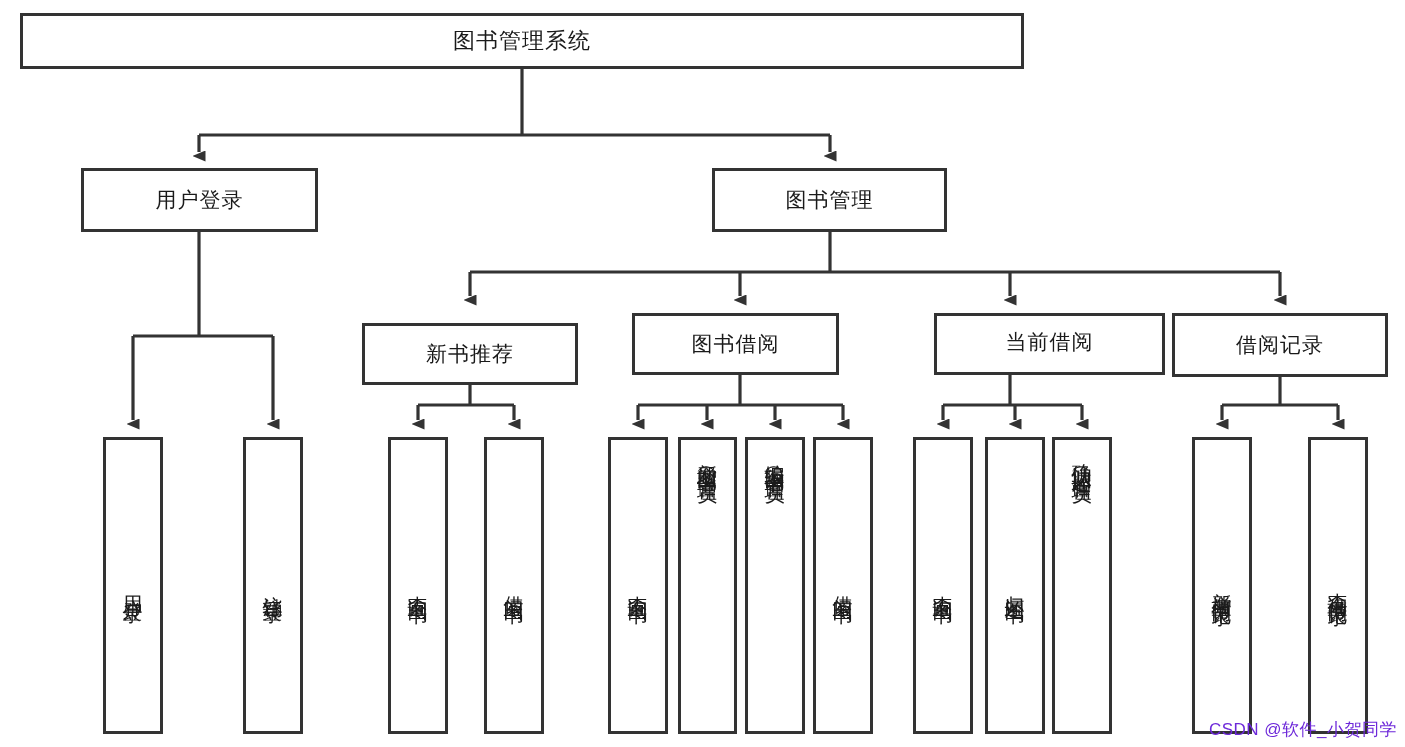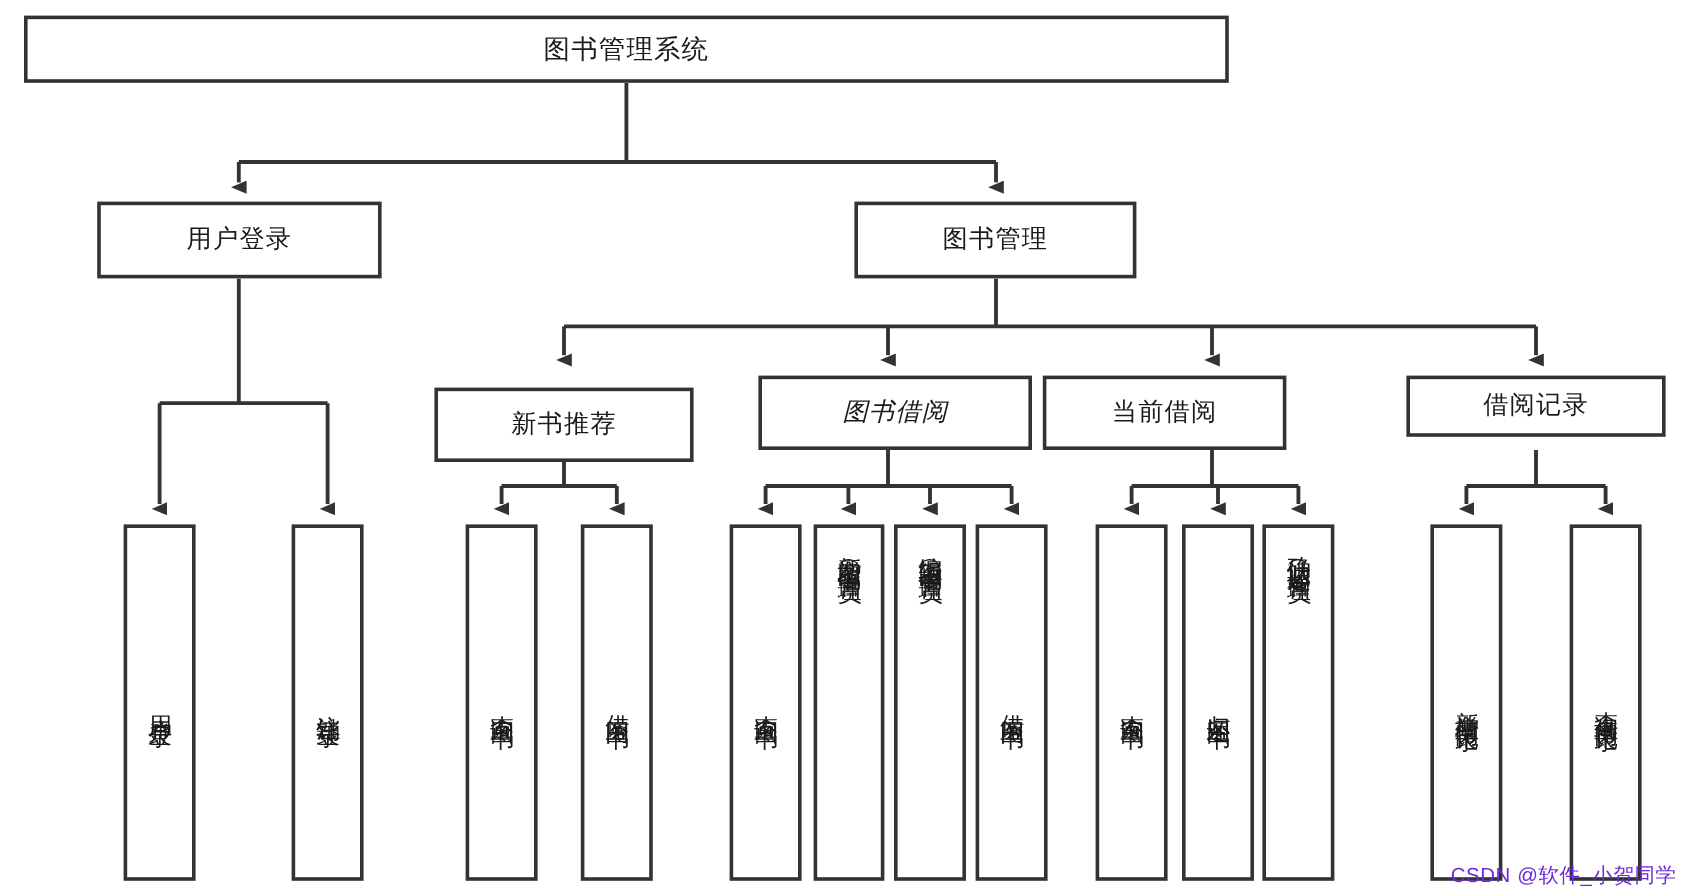--- a/index.html
+++ b/index.html
@@ -146,27 +146,27 @@
   <div class="node level1" style="left:81px; top:168px; width:237px; height:64px;">
     <span class="node-label">用户登录</span>
   </div>
   <div class="node level1" style="left:712px; top:168px; width:235px; height:64px;">
     <span class="node-label">图书管理</span>
   </div>
 
   <div class="node level2" style="left:362px; top:313px; width:216px; height:62px;margin-top:10px;">
     <span class="node-label">新书推荐</span>
   </div>
-  <div class="node level2" style="left:632px; top:313px; width:228px; height:62px;font-style:italic;">
+  <div class="node level2" style="left:632px; top:313px; width:207px; height:62px;">
     <span class="node-label">图书借阅</span>
   </div>
-  <div class="node level2" style="left:869px; top:313px; width:203px; height:62px;">
+  <div class="node level2" style="left:934px; top:313px; width:231px; height:62px;font-family:Liberation Mono, monospace;">
     <span class="node-label">当前借阅</span>
   </div>
-  <div class="node level2" style="left:1172px; top:313px; width:216px; height:51px;">
+  <div class="node level2" style="left:1172px; top:313px; width:216px; height:64px;">
     <span class="node-label">借阅记录</span>
   </div>
 
   <div class="node leaf centered" style="left:103px; top:437px; width:60px; height:297px;">
     <span class="node-label">用户登录</span>
   </div>
   <div class="node leaf centered" style="left:243px; top:437px; width:60px; height:297px;">
     <span class="node-label">注销登录</span>
   </div>
   <div class="node leaf centered" style="left:388px; top:437px; width:60px; height:297px;">

